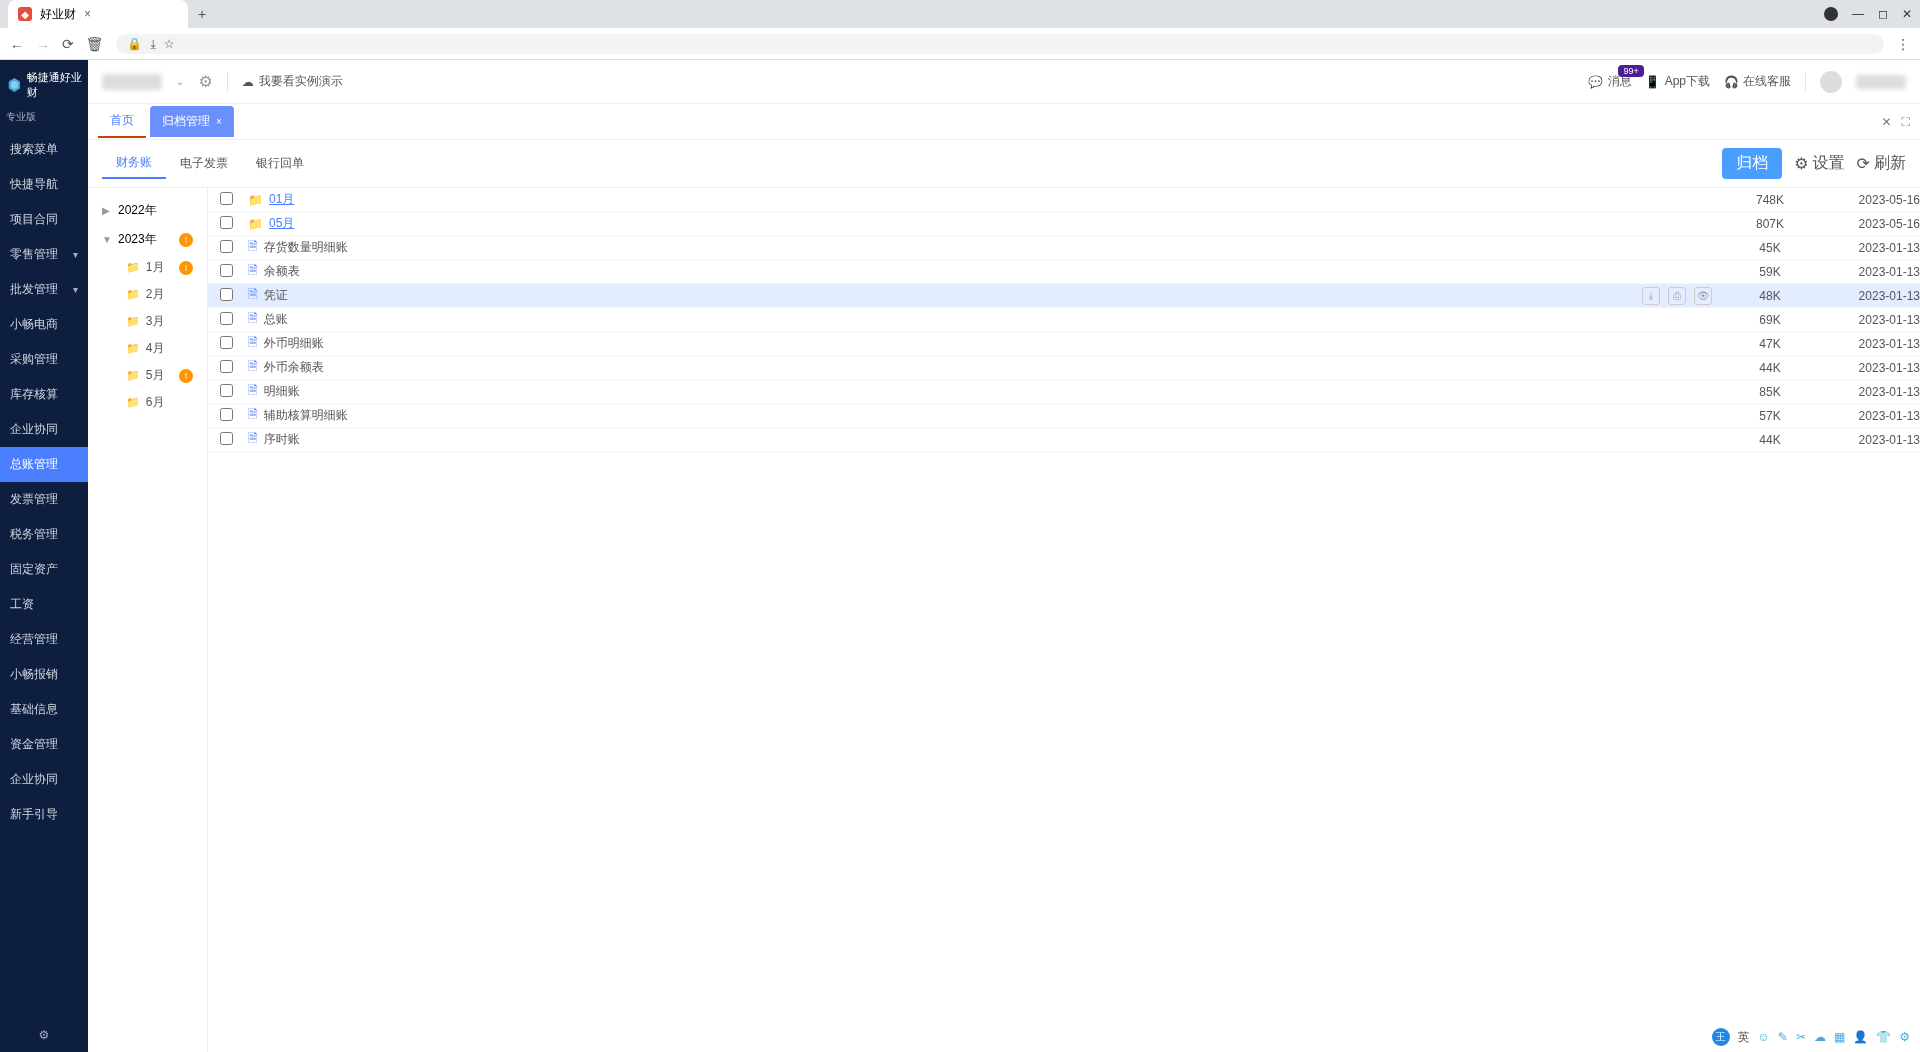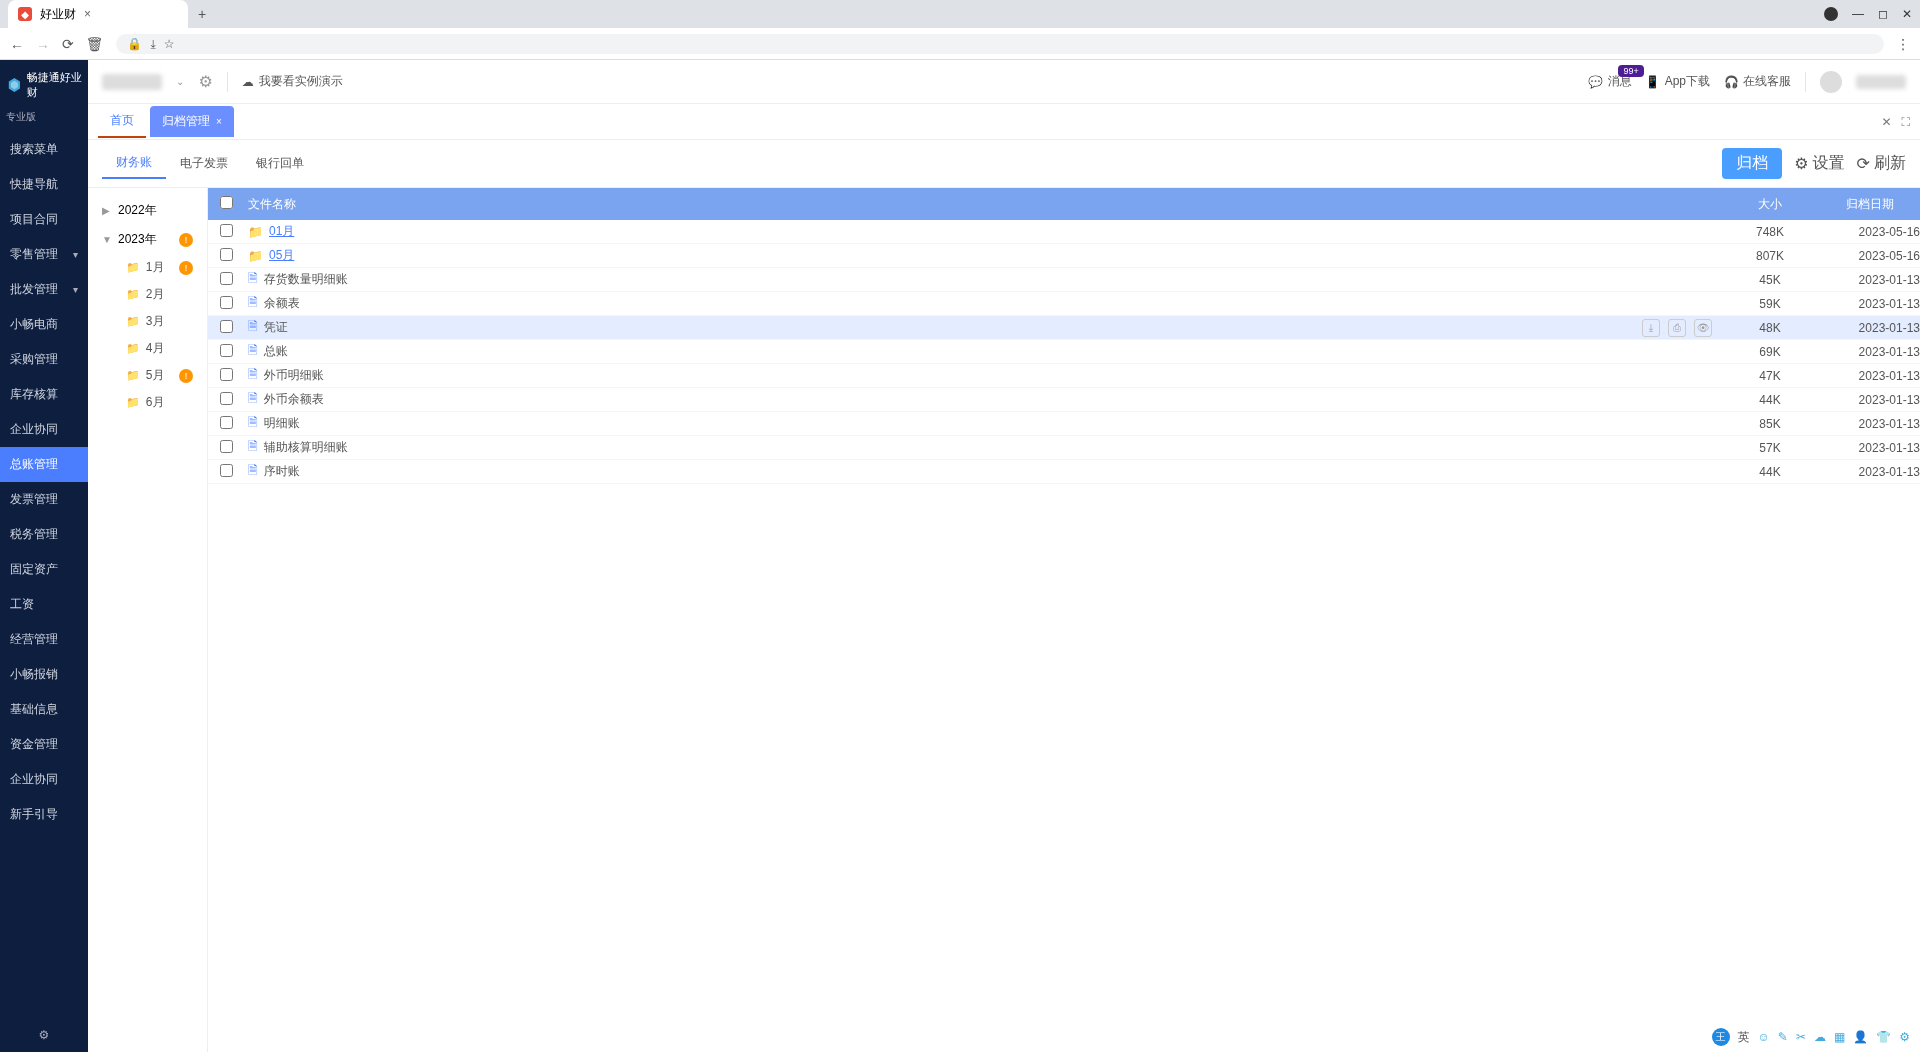--- a/index.html
+++ b/index.html
@@ -314,26 +314,20 @@
               <div class="tree-month">
                 <span class="tree-month-inner">
                   <span class="folder-sm">📁</span>
                   <span>6月</span>
                 </span>
               </div>
             </div>
         </div>
 
         <div class="file-table">
-          <div class="table-header">
-            <div class="th-check"><input type="checkbox" style=""></div>
-            <div class="th-name">文件名称</div>
-            <div class="th-size">大小</div>
-            <div class="th-date">归档日期</div>
-          </div>
           <div id="table-body">
               <div class="table-row">
                 <div class="td-check"><input type="checkbox" style=""></div>
                 <div class="td-name">
                   <span class="folder-icon">📁</span>
                   <span class="link-text">01月</span>
                 </div>
                 <div class="td-size">748K</div>
                 <div class="td-date">2023-05-16</div>
               </div>

